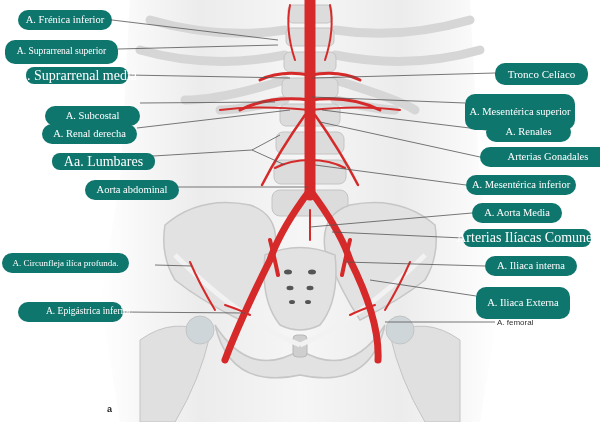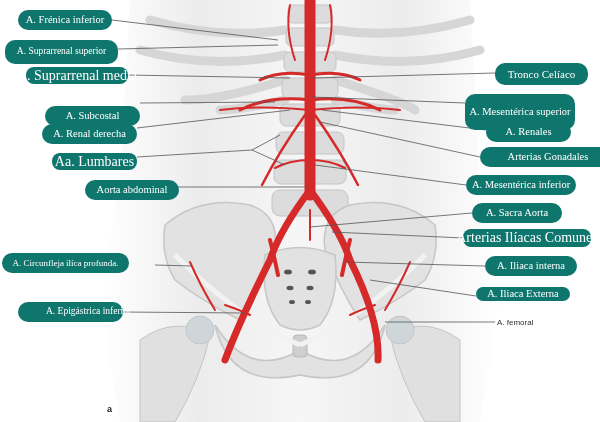--- a/index.html
+++ b/index.html
@@ -128,30 +128,30 @@
       <line x1="476" y1="296" x2="370" y2="280"></line>
       <line x1="495" y1="322" x2="385" y2="322"></line>
     </g>
   </svg>
 
   <div class="lbl" style="left:18px;top:10px;width:94px;height:20px;">A. Frénica inferior</div>
   <div class="lbl" style="left:5px;top:40px;width:113px;height:24px;font-size:9.5px;">A. Suprarrenal superior</div>
   <div class="lbl sm" style="left:26px;top:67px;width:102px;height:17px;">A. Suprarrenal media</div>
   <div class="lbl" style="left:45px;top:94px;width:95px;height:20px;margin-top:12px;">A. Subcostal</div>
   <div class="lbl" style="left:42px;top:124px;width:95px;height:20px;">A. Renal derecha</div>
-  <div class="lbl sm" style="left:52px;top:153px;width:85px;height:17px;">Aa. Lumbares</div>
+  <div class="lbl sm" style="left:52px;top:153px;width:103px;height:17px;">Aa. Lumbares</div>
   <div class="lbl" style="left:45px;top:180px;width:94px;height:20px;margin-left:40px;">Aorta abdominal</div>
   <div class="lbl" style="left:2px;top:253px;width:127px;height:20px;font-size:9px;border-radius:10px;">A. Circunfleja ilíca profunda.</div>
   <div class="lbl" style="left:18px;top:302px;width:105px;height:20px;font-size:9.5px;padding-left:44px;">A. Epigástrica inferior.</div>
 
   <div class="lbl" style="left:495px;top:63px;width:93px;height:22px;font-size:11px;">Tronco Celíaco</div>
   <div class="lbl" style="left:465px;top:94px;width:110px;height:36px;">A. Mesentérica superior</div>
   <div class="lbl" style="left:486px;top:122px;width:85px;height:20px;">A. Renales</div>
   <div class="lbl" style="left:480px;top:147px;width:136px;height:20px;">Arterias Gonadales</div>
   <div class="lbl" style="left:466px;top:175px;width:110px;height:20px;">A. Mesentérica inferior</div>
-  <div class="lbl" style="left:472px;top:203px;width:90px;height:20px;">A. Sacra Aorta</div>
+  <div class="lbl" style="left:472px;top:203px;width:90px;height:20px;">A. Aorta Media</div>
   <div class="lbl sm" style="left:463px;top:229px;width:128px;height:18px;">Arterias Ilíacas Comunes</div>
   <div class="lbl" style="left:485px;top:256px;width:92px;height:20px;">A. Iliaca interna</div>
-  <div class="lbl" style="left:476px;top:287px;width:94px;height:14px;border-radius:8px;">A. Iliaca Externa</div>
+  <div class="lbl" style="left:476px;top:287px;width:94px;height:32px;">A. Iliaca Externa</div>
   <div class="plain" style="left:497px;top:318px;">A. femoral</div>
 
   <div class="fig" style="left:107px;top:404px;">a</div>
 </div>
 
 </body></html>

